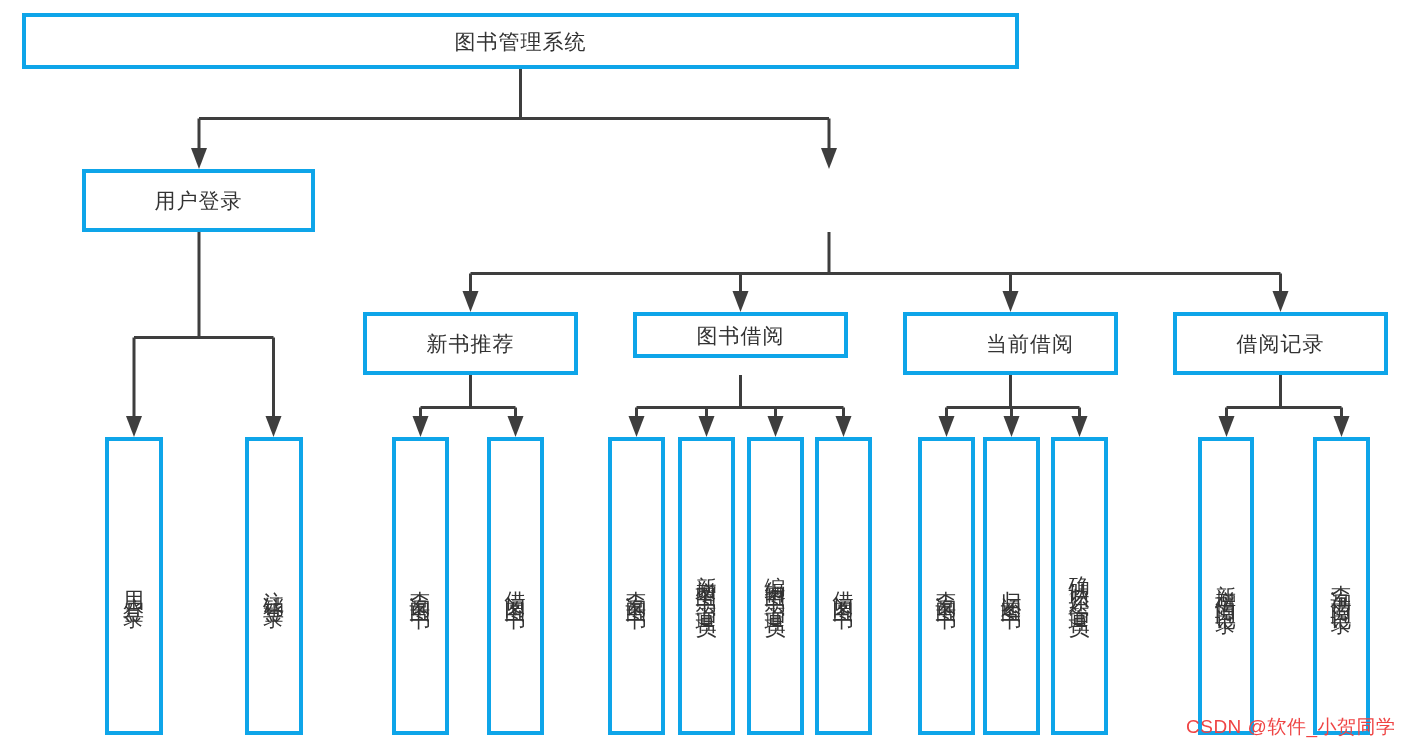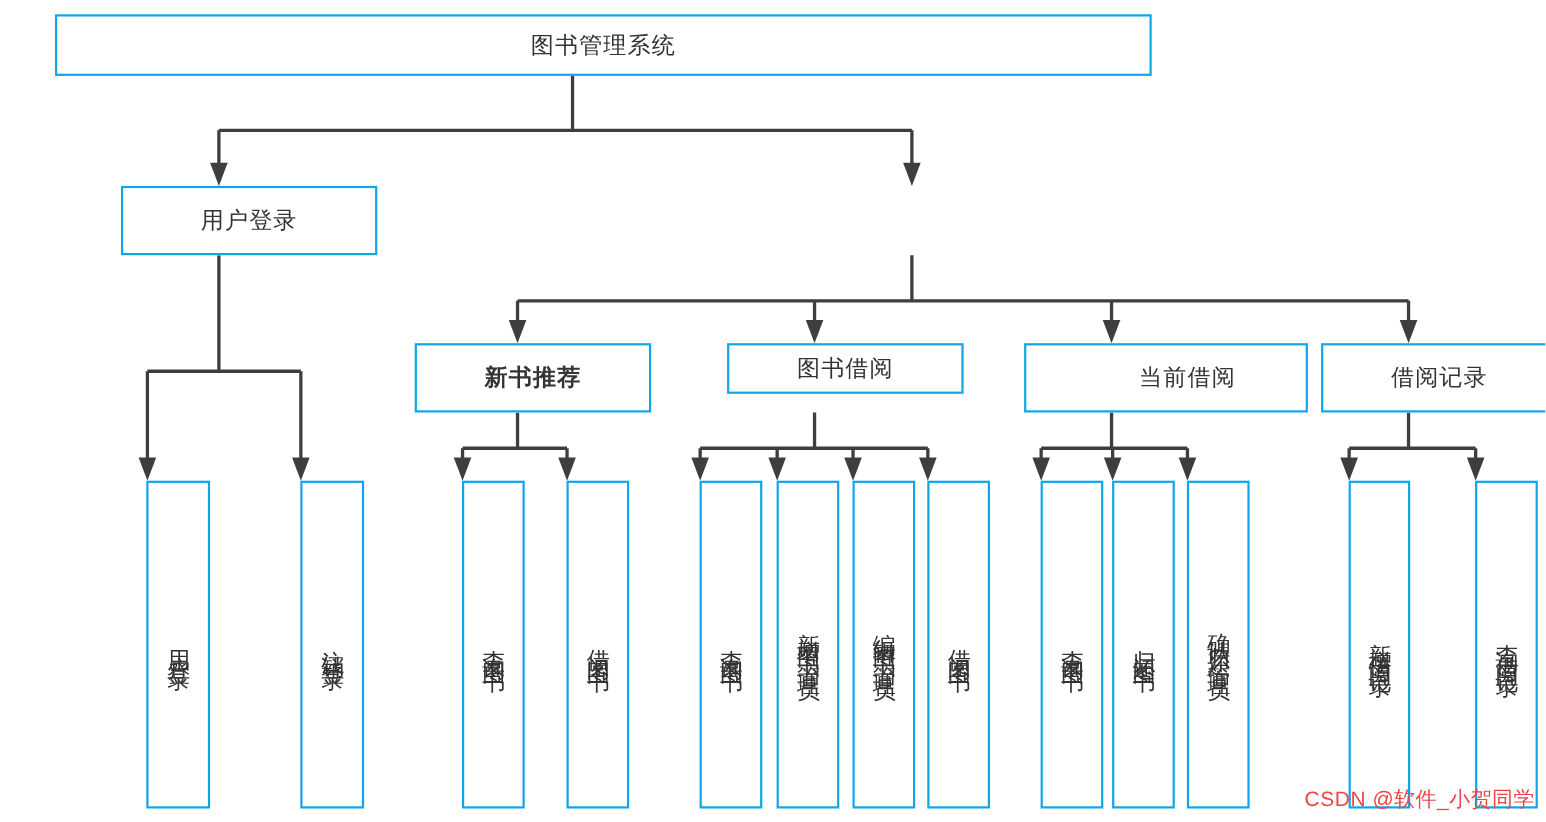--- a/index.html
+++ b/index.html
@@ -17,29 +17,28 @@
   }
   .connectors {
     position: absolute;
     left: 0;
     top: 0;
     z-index: 1;
   }
   .box {
     position: absolute;
     box-sizing: border-box;
-    border: 2px solid #0ea5e9;
+    border: 4px solid #0ea5e9;
     background: #ffffff;
     color: #333333;
     display: flex;
     align-items: center;
     justify-content: center;
     z-index: 2;
     line-height: 1;
-    margin-left: 28px;
   }
   .box.h {
     font-size: 21px;
     letter-spacing: 1px;
   }
   .box.v {
     writing-mode: vertical-rl;
     text-orientation: mixed;
     font-size: 21px;
     letter-spacing: 6px;
@@ -101,23 +100,23 @@
       <polygon points="1071.5,416 1087.5,416 1079.5,437"></polygon>
       <polygon points="1218.5,416 1234.5,416 1226.5,437"></polygon>
       <polygon points="1333.5,416 1349.5,416 1341.5,437"></polygon>
     </g>
   </svg>
 
   <div class="box h" style="left:22px; top:13px; width:997px; height:56px;">图书管理系统</div>
 
   <div class="box h" style="left:82px; top:169px; width:233px; height:63px;">用户登录</div>
 
-  <div class="box h" style="left:349px; top:312px; width:215px; height:63px;font-weight:bold;">新书推荐</div>
+  <div class="box h" style="left:363px; top:312px; width:215px; height:63px;">新书推荐</div>
   <div class="box h" style="left:633px; top:312px; width:215px; height:46px;">图书借阅</div>
-  <div class="box h" style="left:903px; top:312px; width:258px; height:63px;padding-left:39px;">当前借阅</div>
+  <div class="box h" style="left:903px; top:312px; width:215px; height:63px;padding-left:39px;">当前借阅</div>
   <div class="box h" style="left:1173px; top:312px; width:215px; height:63px;">借阅记录</div>
 
   <div class="box v" style="left:105px; top:437px; width:58px; height:298px;">用户登录</div>
   <div class="box v" style="left:245px; top:437px; width:58px; height:298px;">注销登录</div>
 
   <div class="box v" style="left:392px; top:437px; width:57px; height:298px;">查询图书</div>
   <div class="box v" style="left:487px; top:437px; width:57px; height:298px;">借阅图书</div>
 
   <div class="box v" style="left:608px; top:437px; width:57px; height:298px;">查询图书</div>
   <div class="box v" style="left:678px; top:437px; width:57px; height:298px;">新增图书（管理员）</div>

